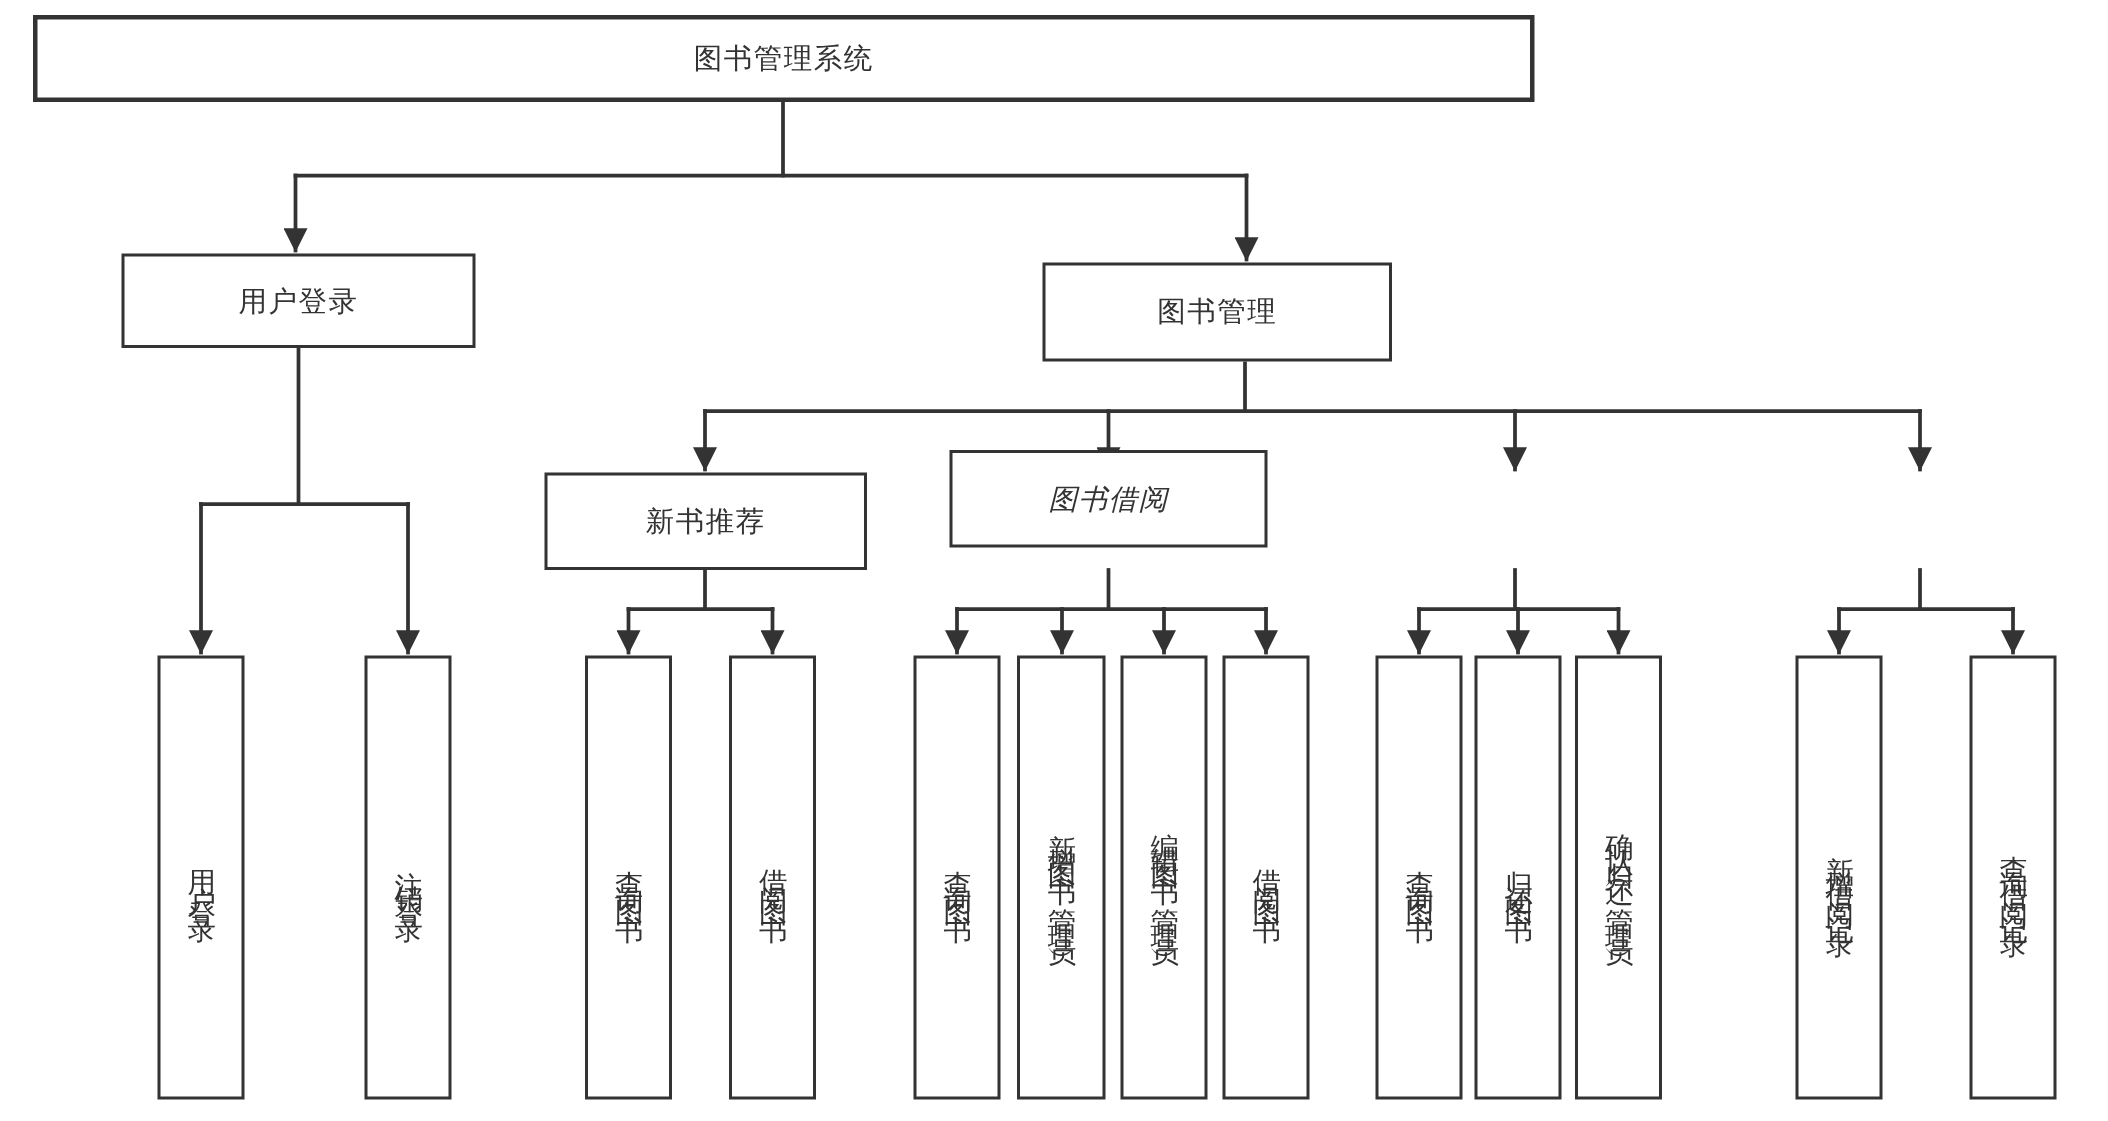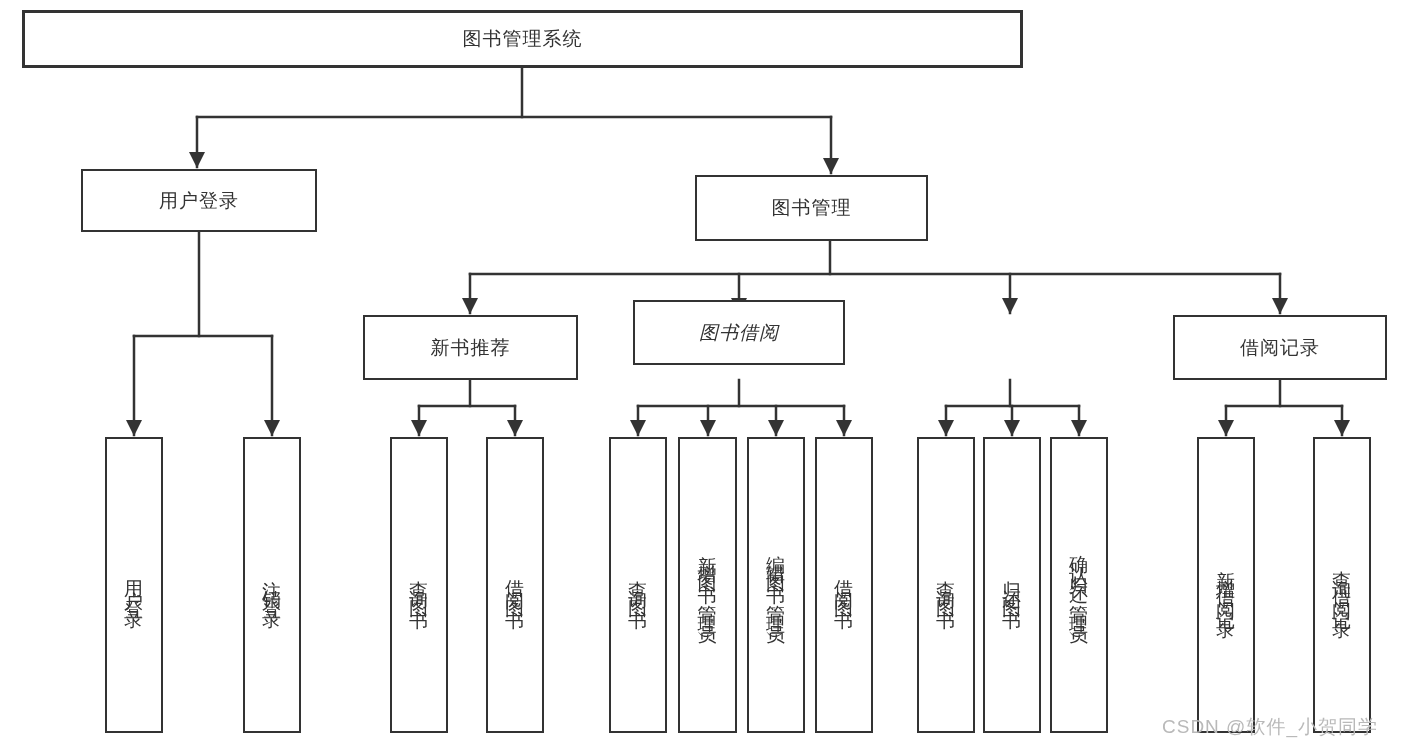--- a/index.html
+++ b/index.html
@@ -97,35 +97,33 @@
     </g>
   </svg>
 
   <div class="box root" style="left:22px; top:10px; width:1001px; height:58px;">图书管理系统</div>
 
   <div class="box" style="left:81px; top:169px; width:236px; height:63px;">用户登录</div>
   <div class="box" style="left:695px; top:175px; width:233px; height:66px;">图书管理</div>
 
   <div class="box" style="left:363px; top:315px; width:215px; height:65px;">新书推荐</div>
   <div class="box" style="left:633px; top:300px; width:212px; height:65px;font-style:italic;">图书借阅</div>
-  <div class="box" style="left:1173px; top:315px; width:214px; height:65px;">借阅记录</div>
 
   <div class="box leaf" style="left:105px; top:437px; width:58px; height:296px;">用户登录</div>
   <div class="box leaf" style="left:243px; top:437px; width:58px; height:296px;">注销登录</div>
 
   <div class="box leaf" style="left:390px; top:437px; width:58px; height:296px;">查询图书</div>
   <div class="box leaf" style="left:486px; top:437px; width:58px; height:296px;">借阅图书</div>
 
   <div class="box leaf" style="left:609px; top:437px; width:58px; height:296px;">查询图书</div>
   <div class="box leaf" style="left:678px; top:437px; width:59px; height:296px;">新增图书（管理员）</div>
   <div class="box leaf" style="left:747px; top:437px; width:58px; height:296px;">编辑图书（管理员）</div>
   <div class="box leaf" style="left:815px; top:437px; width:58px; height:296px;">借阅图书</div>
 
   <div class="box leaf" style="left:917px; top:437px; width:58px; height:296px;">查询图书</div>
   <div class="box leaf" style="left:983px; top:437px; width:58px; height:296px;">归还图书</div>
   <div class="box leaf" style="left:1050px; top:437px; width:58px; height:296px;">确认归还（管理员）</div>
 
   <div class="box leaf" style="left:1197px; top:437px; width:58px; height:296px;">新增借阅记录</div>
   <div class="box leaf" style="left:1313px; top:437px; width:58px; height:296px;">查询借阅记录</div>
 
-  <div class="watermark">CSDN @软件_小贺同学</div>
 
 </div>
 
 </body></html>

